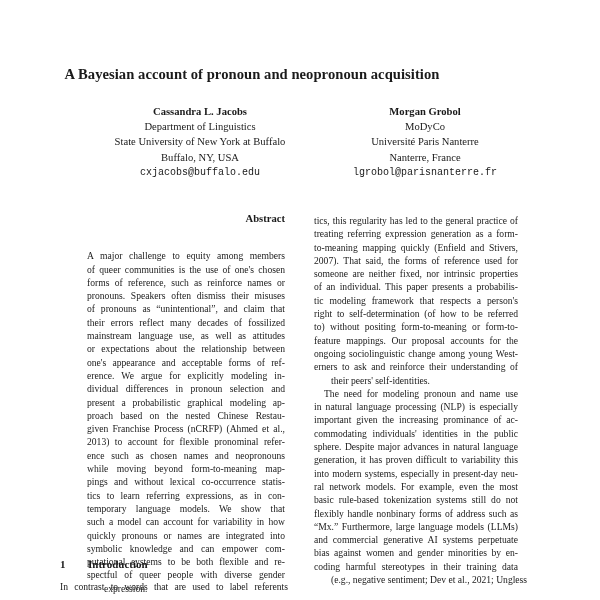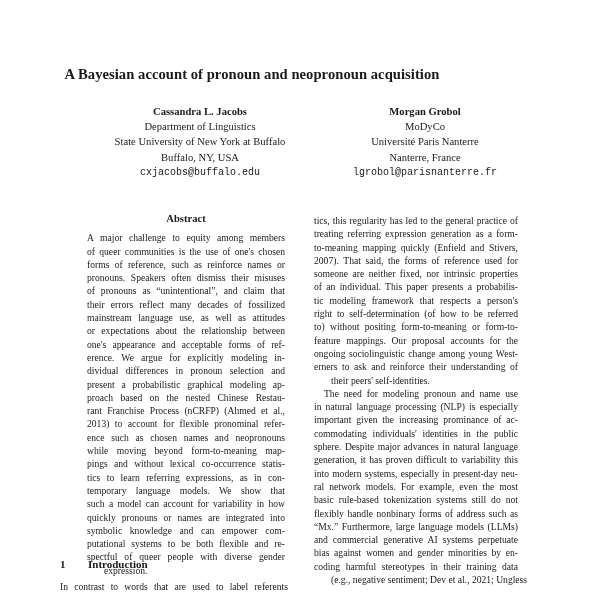--- a/index.html
+++ b/index.html
@@ -8,21 +8,21 @@
   .title { position:absolute; top:66px; left:0; width:504px; text-align:center;
            font-weight:bold; font-size:14.6px; letter-spacing:0.05px; }
   .author { position:absolute; top:104px; text-align:center; font-size:10.6px; line-height:15.2px; }
   .author.a1 { left:95px; width:210px; }
   .author.a2 { left:325px; width:200px; }
   .author .name { font-weight:bold; }
   .author .email { font-family:"Liberation Mono", "DejaVu Sans Mono", monospace; font-size:10px; }
   .col { position:absolute; font-size:9.6px; line-height:13.3px; text-align:justify; }
   .col.left { left:87px; top:212px; width:198px; }
   .col.right { left:314px; top:214px; width:204px; }
-  .abs-head { text-align:center; font-weight:bold; font-size:10.6px; margin-bottom:6px; }
+  .abs-head { text-align:right; font-weight:bold; font-size:10.6px; margin-bottom:24px; }
   .line { display:block; text-align:justify; text-align-last:justify; white-space:nowrap; height:13.3px; }
   .line.last { text-align-last:left;padding-left:17px; }
   .line.indent { padding-left:10px; }
   .sec-head { position:absolute; left:60px; top:558px; font-weight:bold; font-size:11px; }
   .sec-head .num { display:inline-block; width:28px; }
   .intro { position:absolute; left:60px; top:580px; width:228px; font-size:9.6px; line-height:13.3px; }
 </style>
 </head>
 <body>
 
@@ -53,21 +53,21 @@
       <span class="line">pronouns. Speakers often dismiss their misuses</span>
       <span class="line">of pronouns as “unintentional”, and claim that</span>
       <span class="line">their errors reflect many decades of fossilized</span>
       <span class="line">mainstream language use, as well as attitudes</span>
       <span class="line">or expectations about the relationship between</span>
       <span class="line">one's appearance and acceptable forms of ref-</span>
       <span class="line">erence. We argue for explicitly modeling in-</span>
       <span class="line">dividual differences in pronoun selection and</span>
       <span class="line">present a probabilistic graphical modeling ap-</span>
       <span class="line">proach based on the nested Chinese Restau-</span>
-      <span class="line">rant Franchise Process (nCRFP) (Ahmed et al.,</span>
+      <span class="line">given Franchise Process (nCRFP) (Ahmed et al.,</span>
       <span class="line">2013) to account for flexible pronominal refer-</span>
       <span class="line">ence such as chosen names and neopronouns</span>
       <span class="line">while moving beyond form-to-meaning map-</span>
       <span class="line">pings and without lexical co-occurrence statis-</span>
       <span class="line">tics to learn referring expressions, as in con-</span>
       <span class="line">temporary language models. We show that</span>
       <span class="line">such a model can account for variability in how</span>
       <span class="line">quickly pronouns or names are integrated into</span>
       <span class="line">symbolic knowledge and can empower com-</span>
       <span class="line">putational systems to be both flexible and re-</span>

